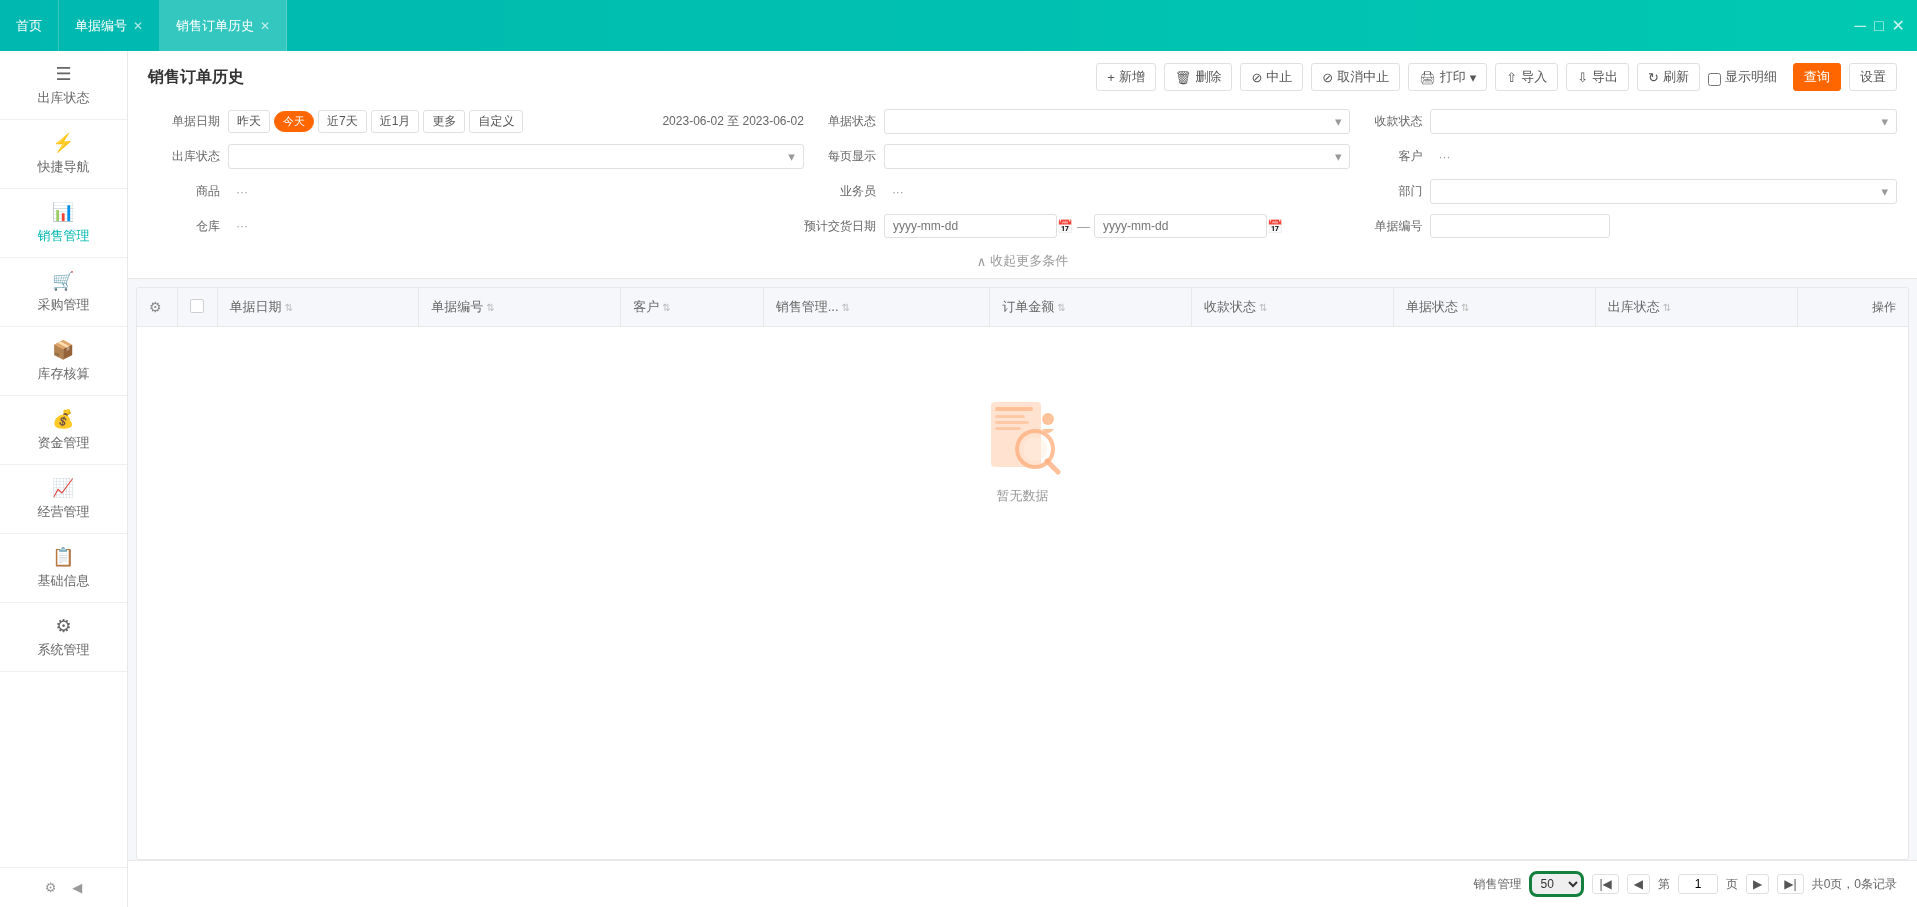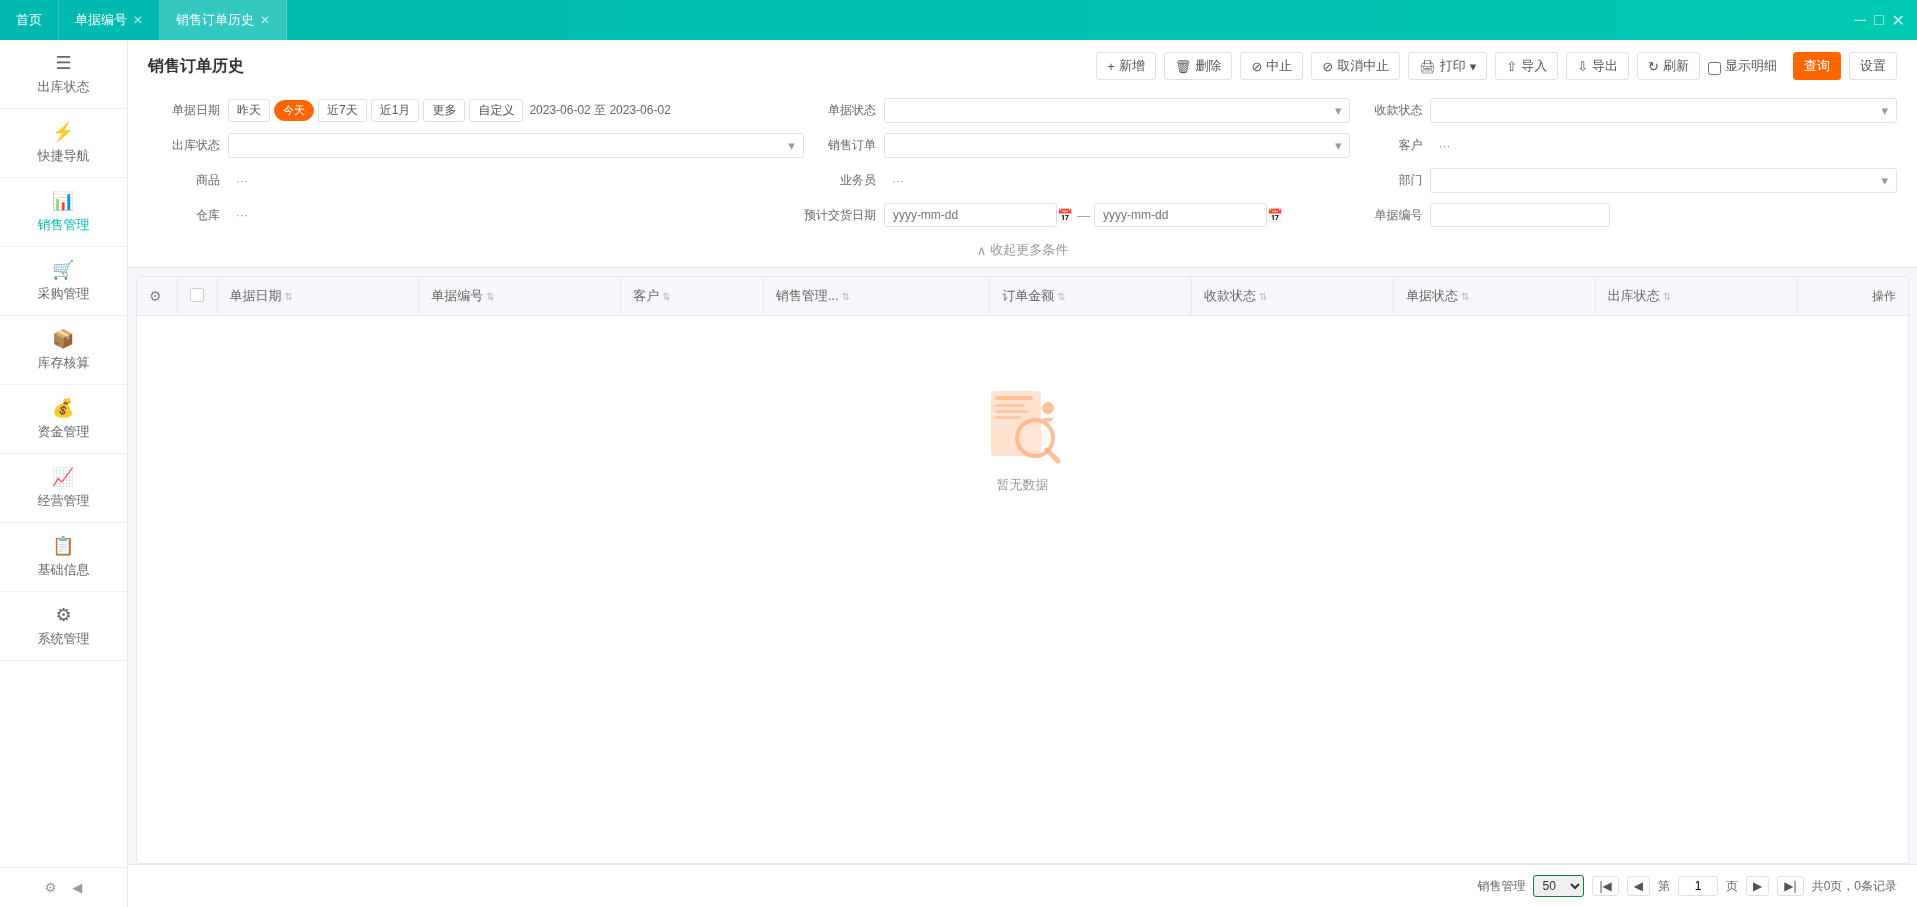--- a/index.html
+++ b/index.html
@@ -1,20 +1,20 @@
 <!DOCTYPE html>
 <html><head>
   <meta charset="utf-8">
   <style>
     * { box-sizing: border-box; margin: 0; padding: 0; font-family: 'Microsoft YaHei', sans-serif; font-size: 13px; }
     body { display: flex; flex-direction: column; height: 907px; width: 1917px; overflow: hidden; background: #f5f5f5; }
 
     
     .top-bar {
-      height: 40px;
+      height: 51px;
       background: linear-gradient(90deg, #00b8b0, #00c9b1);
       display: flex;
       align-items: center;
       padding: 0 0 0 0;
       color: white;
       flex-shrink: 0;
     }
     .top-bar-tabs {
       display: flex;
       align-items: stretch;
@@ -169,20 +169,21 @@
       font-size: 12px;
       flex-shrink: 0;
       text-align: right;
       padding-right: 8px;
     }
     .filter-control {
       flex: 1;
       display: flex;
       align-items: center;
       gap: 6px;
+      justify-content: space-between;
     }
     .date-filter-buttons {
       display: flex;
       align-items: center;
       gap: 4px;
       flex-wrap: nowrap;
     }
     .date-btn {
       padding: 2px 8px;
       border: 1px solid #e0e0e0;
@@ -337,22 +338,22 @@
       background: white;
       border-top: 1px solid #e8e8e8;
       gap: 8px;
       flex-shrink: 0;
     }
     .page-size-label {
       color: #666;
       font-size: 12px;
     }
     .page-size-select {
-      border: 1px solid #15803d;
-      border-radius: 3px;
+      border: 3px solid #15803d;
+      border-radius: 8px;
       padding: 2px 4px;
       font-size: 12px;
       color: #333;
     }
     .page-nav-btn {
       border: 1px solid #e0e0e0;
       background: white;
       padding: 2px 6px;
       border-radius: 3px;
       cursor: pointer;
@@ -543,21 +544,21 @@
 
         <div class="filter-row">
           <div class="filter-col" style="flex:1.2">
             <span class="filter-label">出库状态</span>
             <div class="filter-select" style="flex:1">
               <span></span>
               <span>▾</span>
             </div>
           </div>
           <div class="filter-col" style="flex:1">
-            <span class="filter-label">销售订单</span>
+            <span class="filter-label">每页显示</span>
             <div class="filter-select" style="flex:1">
               <span></span>
               <span>▾</span>
             </div>
           </div>
           <div class="filter-col" style="flex:1">
             <span class="filter-label">客户</span>
             <span class="filter-more">···</span>
           </div>
         </div>

